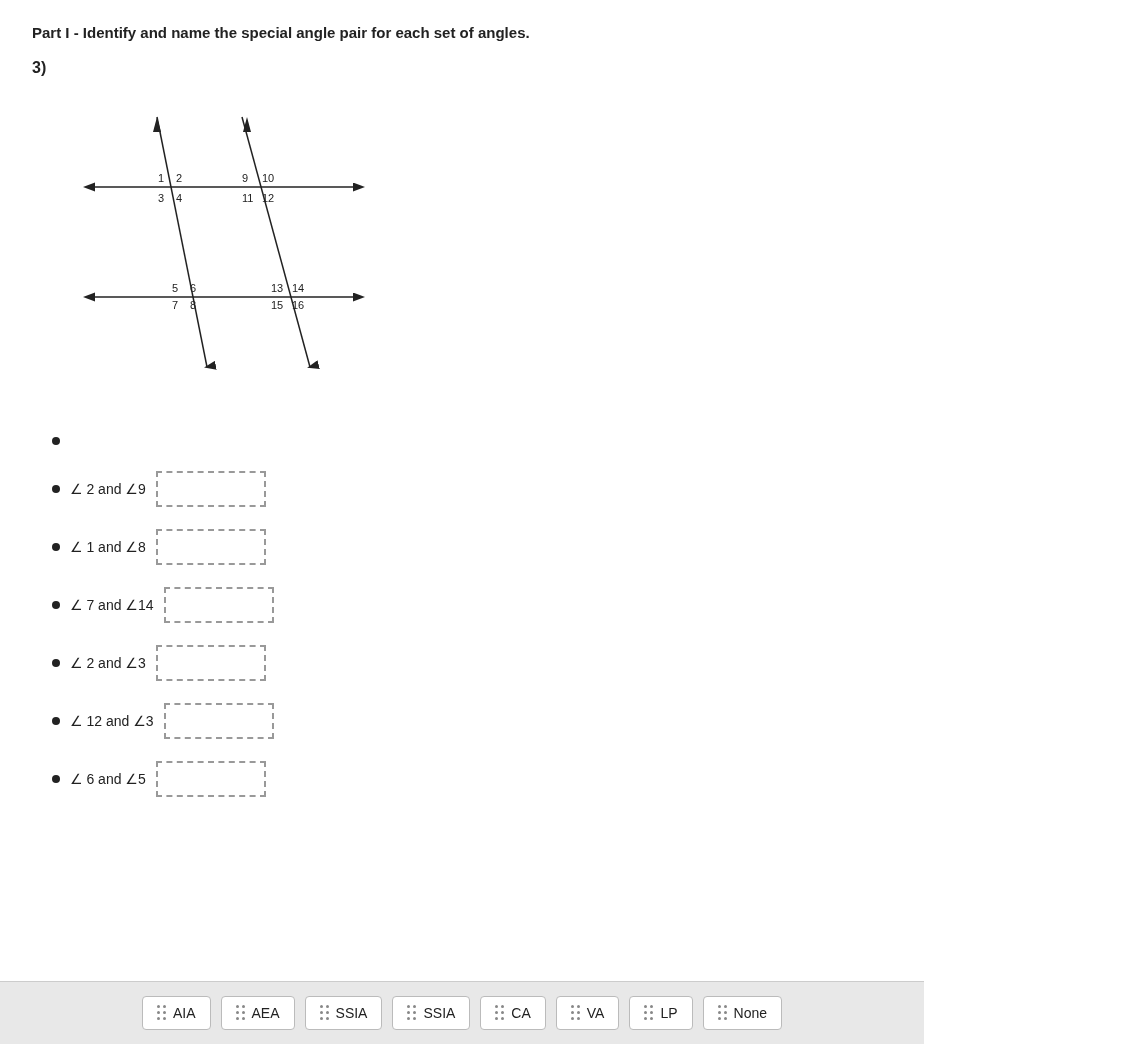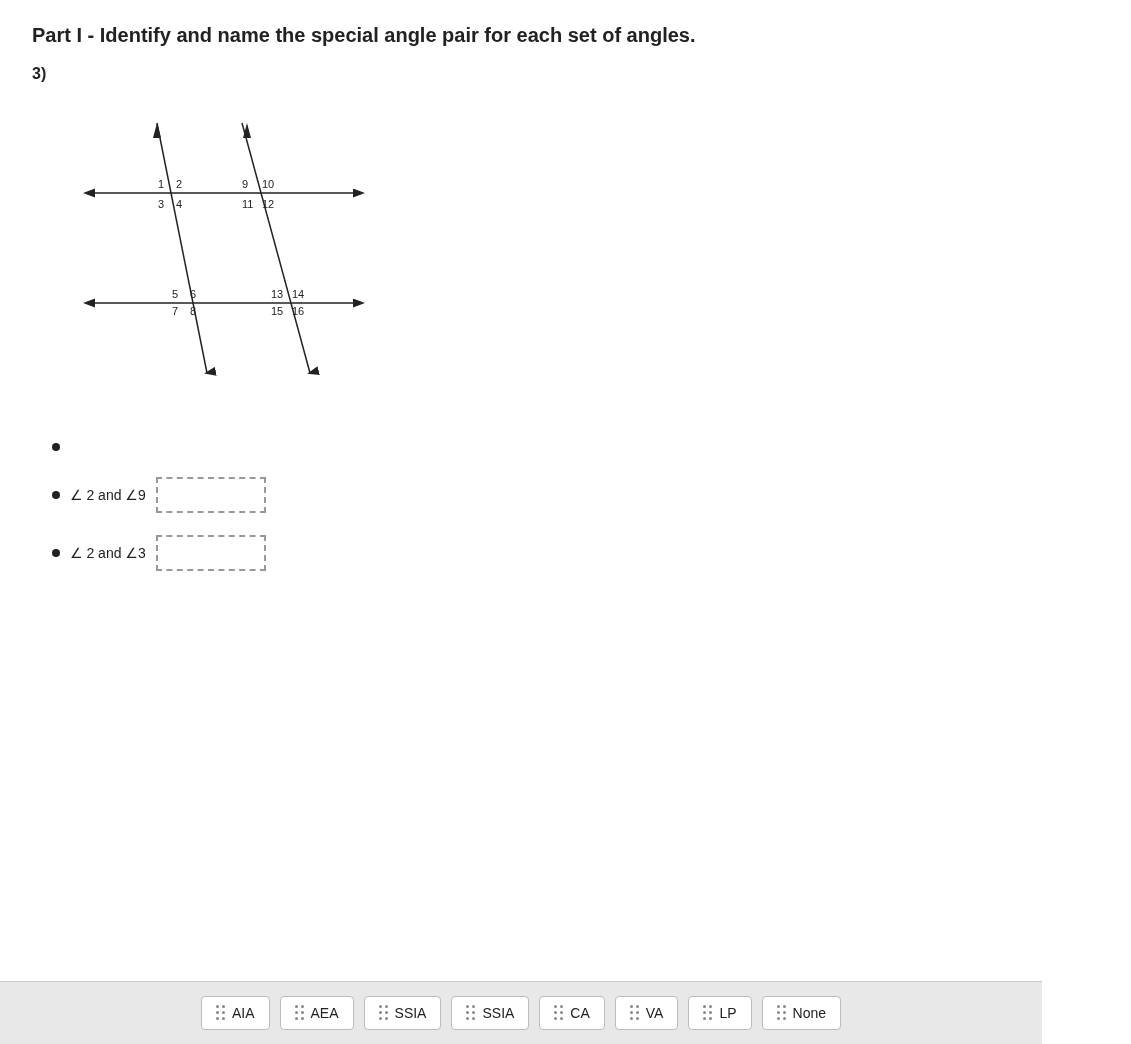--- a/index.html
+++ b/index.html
@@ -10,21 +10,21 @@
       width: 1131px;
       min-height: 1044px;
       position: relative;
     }
 
     .main-content {
       padding: 24px 32px 120px 32px;
     }
 
     .part-title {
-      font-size: 20px;
+      font-size: 15px;
       font-weight: bold;
       margin-bottom: 18px;
     }
 
     .problem-number {
       font-size: 16px;
       font-weight: bold;
       margin-bottom: 10px;
     }
 
@@ -87,21 +87,21 @@
     .empty-bullet-item {
       margin-bottom: 22px;
       margin-left: 20px;
     }
 
     
     .bottom-toolbar {
       position: fixed;
       bottom: 0;
       left: 0;
-      width: 1042px;
+      width: 924px;
       background: #e8e8e8;
       padding: 14px 20px;
       display: flex;
       align-items: flex-start;
       justify-content: center;
       gap: 10px;
       border-top: 1px solid #ccc;
     }
 
     .drag-chip {
@@ -195,23 +195,43 @@
   </div>
 
   <ul class="answer-list">
     <li>
       <span class="bullet"></span>
       <span class="answer-text">∠ 2 and ∠9</span>
       <div class="dashed-box"></div>
     </li>
     <li>
       <span class="bullet"></span>
+      <span class="answer-text">∠ 1 and ∠8</span>
+      <div class="dashed-box"></div>
+    </li>
+    <li>
+      <span class="bullet"></span>
+      <span class="answer-text">∠ 7 and ∠14</span>
+      <div class="dashed-box"></div>
+    </li>
+    <li>
+      <span class="bullet"></span>
       <span class="answer-text">∠ 2 and ∠3</span>
       <div class="dashed-box"></div>
     </li>
+    <li>
+      <span class="bullet"></span>
+      <span class="answer-text">∠ 12 and ∠3</span>
+      <div class="dashed-box"></div>
+    </li>
+    <li>
+      <span class="bullet"></span>
+      <span class="answer-text">∠ 6 and ∠5</span>
+      <div class="dashed-box"></div>
+    </li>
   </ul>
 
 </div>
 
 <div class="bottom-toolbar">
   <div class="drag-chip">
     <div class="drag-dots">
       <div class="drag-dot"></div>
         <div class="drag-dot"></div>
       <div class="drag-dot"></div>

